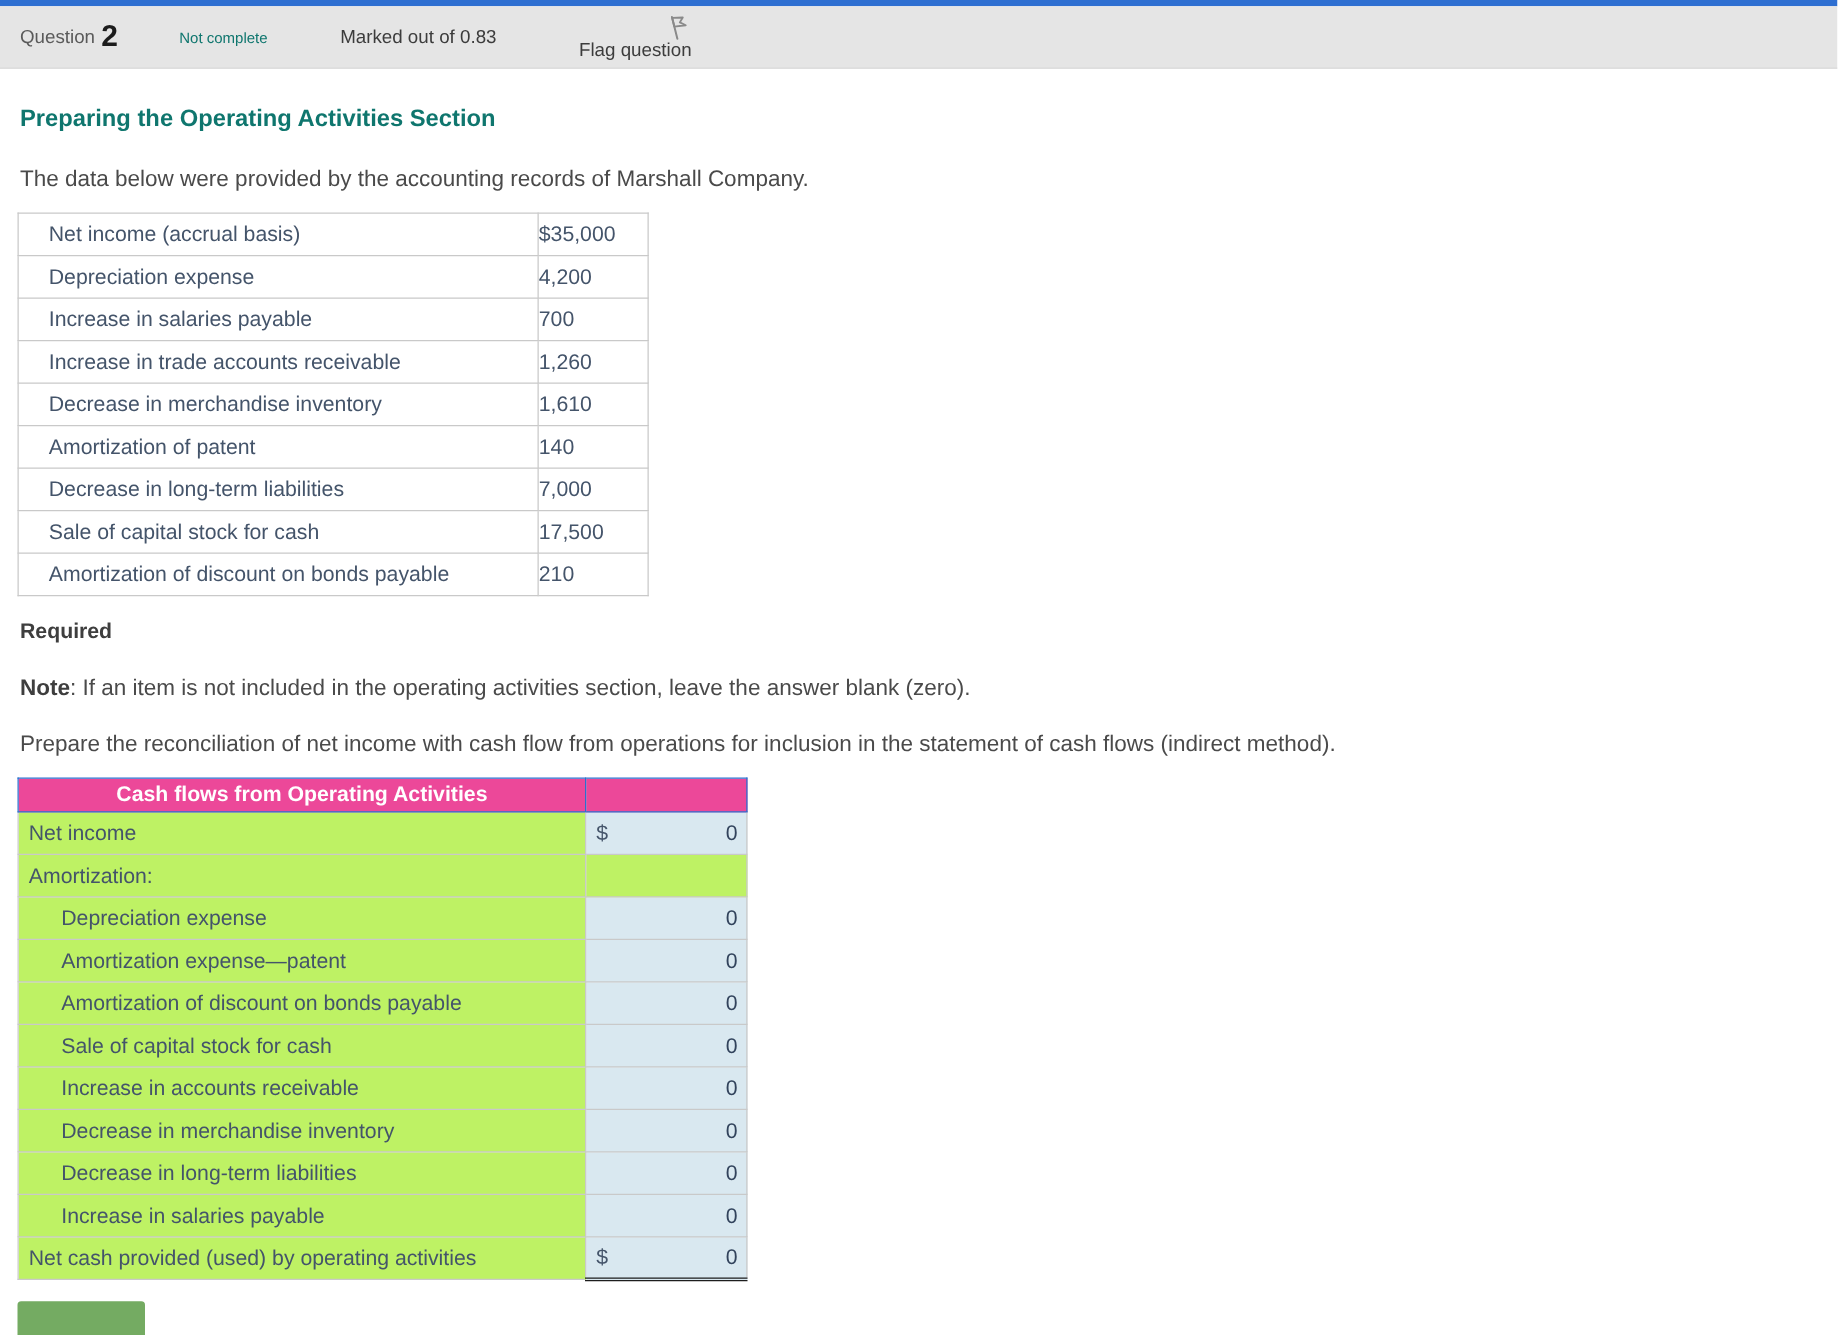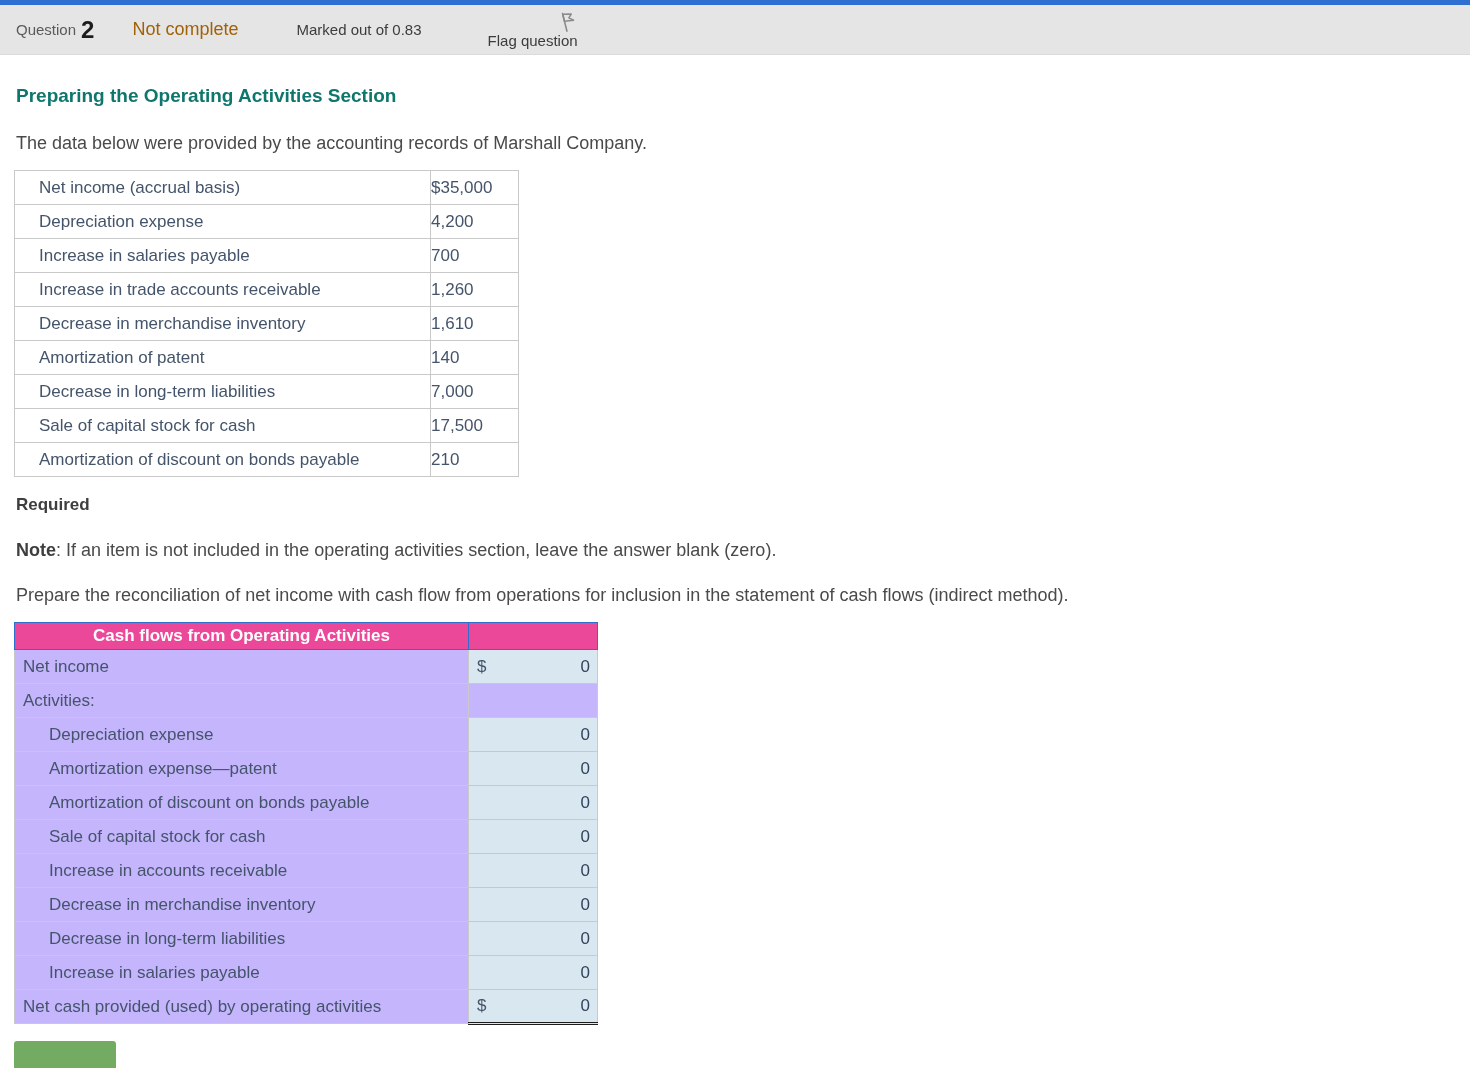--- a/index.html
+++ b/index.html
@@ -6,21 +6,21 @@
   html,body { width:1470px; height:1068px; overflow:hidden; background:#fff;
               font-family:"Liberation Sans", sans-serif; }
   .page { position:relative; width:1470px; height:848px; background:#fff; }
 
   
   .top-strip { height:5px; background:#2e6fd1; }
   .qbar { height:50px; background:#e5e5e5; border-bottom:1px solid #dadada;
           display:flex; align-items:center; padding-left:16px; }
   .qbar .qlabel { font-size:15px; color:#5a5a5a; }
   .qbar .qnum   { font-size:24px; font-weight:bold; color:#1c1c1c; margin-left:5px; }
-  .qbar .qstatus { font-size:18px; color:#a16207; margin-left:38px; }
+  .qbar .qstatus { font-size:12px; color:#0f766e; margin-left:49px; }
   .qbar .qmarked { font-size:15px; color:#3c3c3c; margin-left:58px; }
   .qbar .flagwrap { display:flex; align-items:flex-end; margin-left:57px; cursor:pointer;flex-direction:column; }
   .qbar .flagwrap svg { display:block; }
   .qbar .flaglabel { font-size:15px; color:#3c3c3c; margin-left:9px; }
 
   
   .content { padding-left:14px; padding-right:14px; }
   .title { margin-top:29px; margin-left:2px; font-size:19px; font-weight:bold;
            color:#0f766e; line-height:24px; }
   .para  { margin-top:23px; margin-left:2px; font-size:18px; color:#4a4a4a;
@@ -37,21 +37,21 @@
                   color:#44546a; background:#fff; }
   .datatable td.lbl { width:416px; padding-left:24px; }
   .datatable td.val { width:88px; text-align:left; padding-right:7px; }
 
   
   .anstable td, .anstable th { border:1px solid #c9c9c9; font-size:17px; color:#44546a; }
   .anstable th { height:27px; background:#ec4899; color:#fff; font-weight:bold;
                  font-size:17px; border-color:#2d6fce; }
   .anstable th.hlbl { width:454px; text-align:center; }
   .anstable th.hval { width:129px; border-left:1px solid #f3f6fb; }
-  .anstable td { height:34px; background:#c4b5fd; }
+  .anstable td { height:34px; background:#bef264; }
   .anstable td.lbl { padding-left:8px; }
   .anstable td.lbl.indent { padding-left:34px; }
   .anstable td.val { width:129px; }
   .anstable td.val.input { background:#d9e8f0; cursor:text; }
   .cellflex { display:flex; justify-content:space-between; align-items:center;
               padding:0 7px 0 8px; height:100%; }
   .cellflex .pref { text-align:left; }
   .cellflex .num  { text-align:right; flex:1; color:#32435c; }
   .anstable td.val.total { border-top:1px solid #1d1d1d;
                            border-bottom:3px double #1d1d1d; }
@@ -148,21 +148,21 @@
         <tr>
           <td class="lbl">Net income</td>
           <td class="val input">
             <div class="cellflex">
                 <span class="pref">$</span>
                 <span class="num">0</span>
               </div>
           </td>
         </tr>
         <tr>
-          <td class="lbl">Activities:</td>
+          <td class="lbl">Amortization:</td>
           <td class="val"></td>
         </tr>
         <tr>
           <td class="lbl indent">Depreciation expense</td>
           <td class="val input">
             <div class="cellflex">
                 <span class="pref"></span>
                 <span class="num">0</span>
               </div>
           </td>

